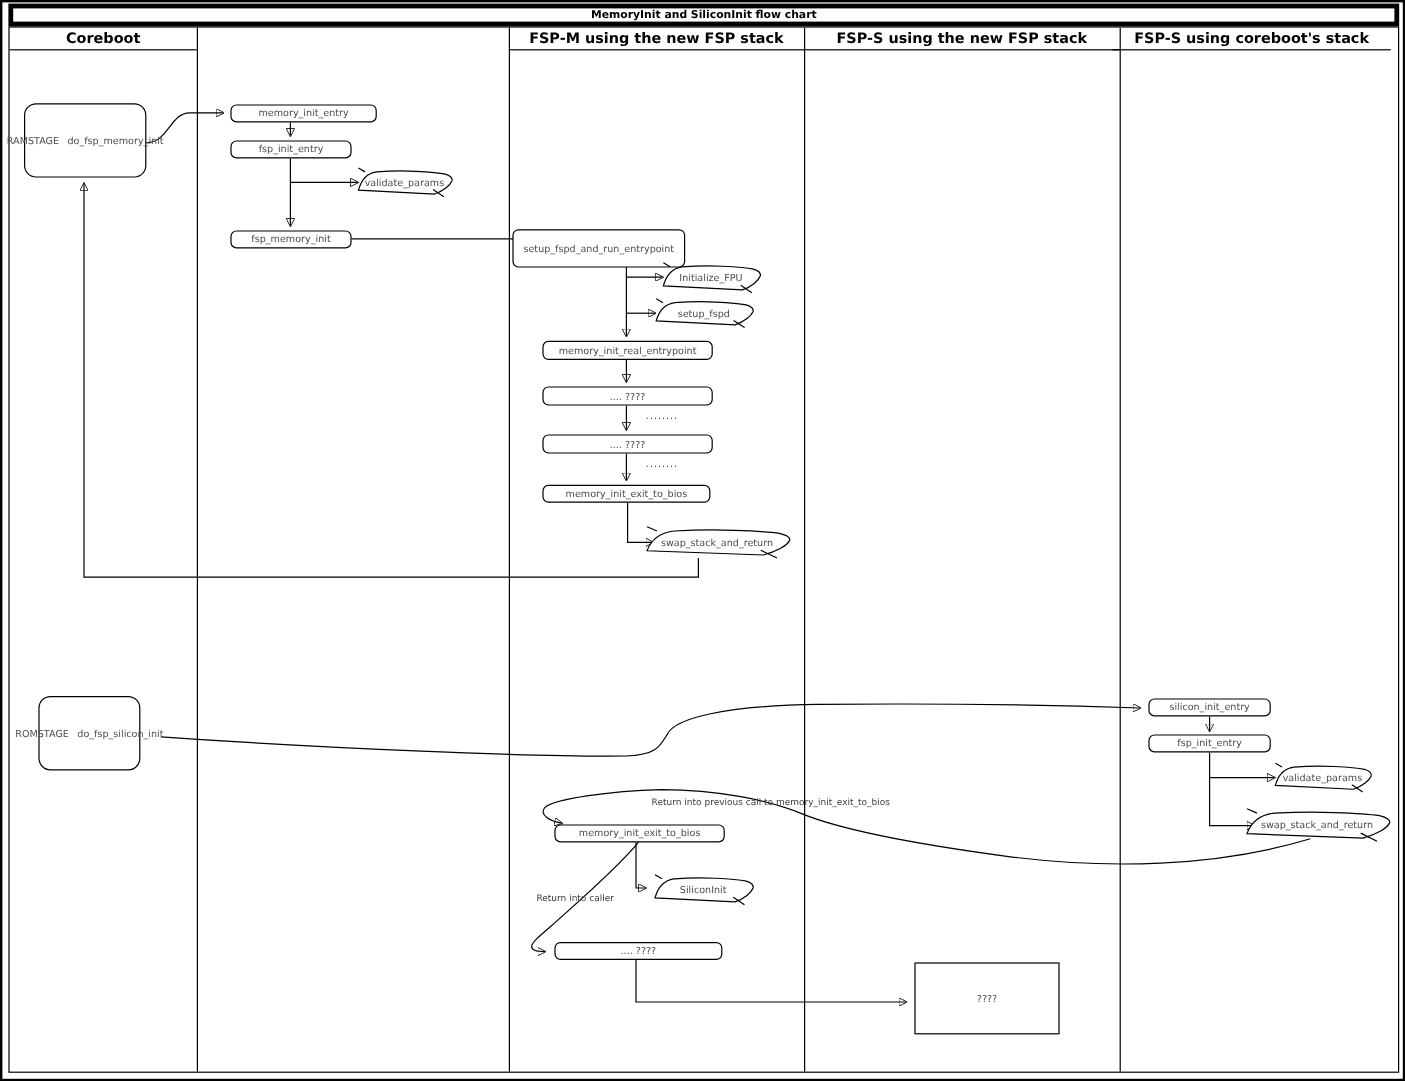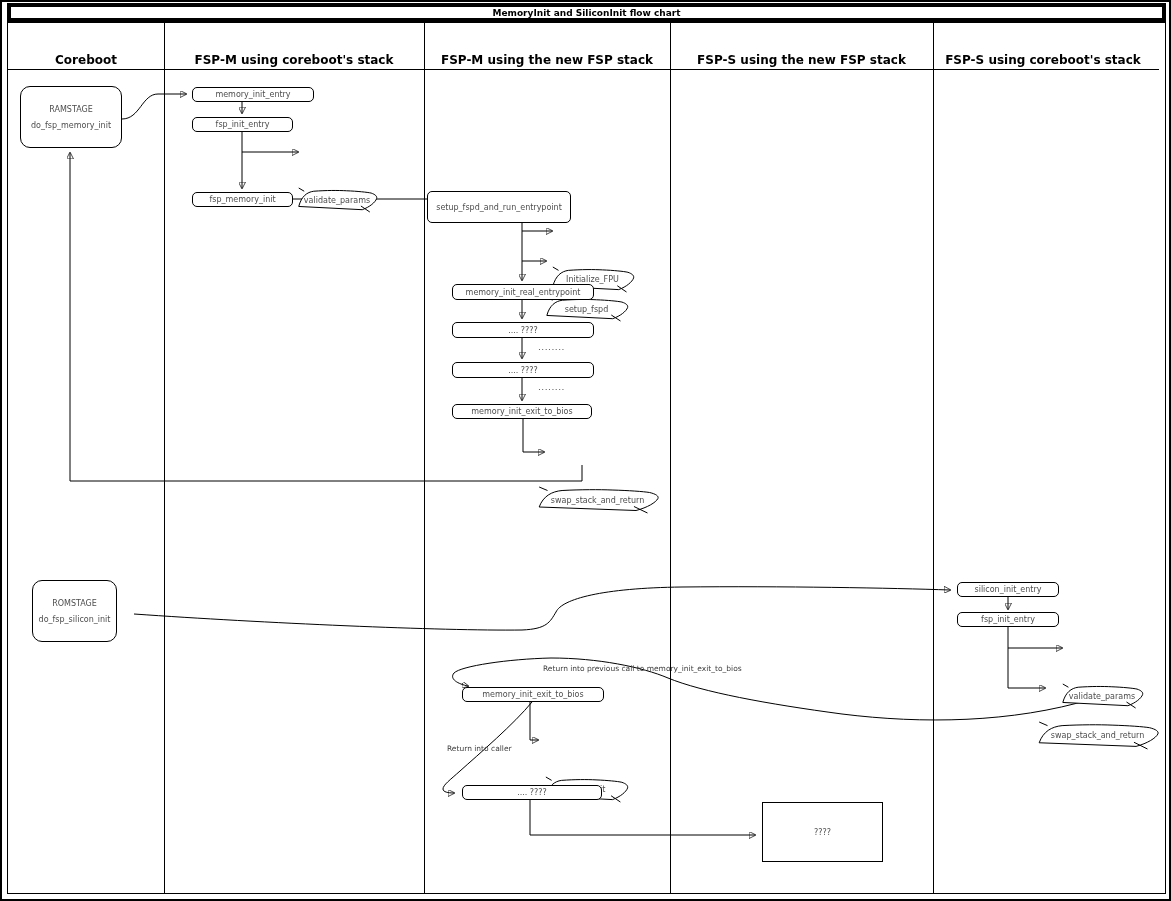--- a/index.html
+++ b/index.html
@@ -12,33 +12,33 @@
     position:absolute;left:5px;top:1px;width:1159px;height:19px;
     border:4px solid #000000;display:flex;align-items:center;justify-content:center;
     font-size:9px;font-weight:bold;color:#000;box-sizing:border-box;
   }
   .lane-frame{
     position:absolute;left:5px;top:20px;width:1159px;height:872px;
     border:1px solid #000;box-sizing:border-box;
   }
   .lane-header{
     position:absolute;top:0;height:19px;display:flex;align-items:center;justify-content:center;
-    font-size:12px;font-weight:bold;color:#000;box-sizing:border-box;border-bottom:1px solid #000;margin-top:28px;
+    font-size:12px;font-weight:bold;color:#000;box-sizing:border-box;border-bottom:1px solid #000;
   }
   .lane-divider{position:absolute;top:0;bottom:0;width:1px;background:#000;}
   .node{
     position:absolute;border:1px solid #000;border-radius:5px;background:#fff;
     display:flex;align-items:center;justify-content:center;
     font-size:8px;color:#4d4d4d;white-space:nowrap;box-sizing:border-box;z-index:3;
   }
-  .bignode{border-radius:10px;flex-direction:column;gap:7px;}
+  .bignode{border-radius:10px;flex-direction:row;gap:7px;}
   .rectnode{border-radius:0;}
   .wave{
     position:absolute;display:flex;align-items:center;justify-content:center;
-    font-size:8px;color:#4d4d4d;white-space:nowrap;z-index:3;margin-top:48px;
+    font-size:8px;color:#4d4d4d;white-space:nowrap;z-index:3;
   }
   .wave svg{position:absolute;left:0;top:0;width:100%;height:100%;overflow:visible;}
   .wave span{position:relative;z-index:2;}
   .wp{fill:#fff;stroke:#000;stroke-width:1;vector-effect:non-scaling-stroke;}
   .wf{fill:none;stroke:#000;stroke-width:1;vector-effect:non-scaling-stroke;}
   .edges{position:absolute;left:0;top:0;width:1171px;height:901px;z-index:2;pointer-events:none;}
   .edges path{fill:none;stroke:#000;stroke-width:1;}
   .flabel{position:absolute;font-size:7.5px;color:#3d3d3d;white-space:nowrap;z-index:3;}
   .dots{position:absolute;font-size:9px;color:#555;letter-spacing:0.5px;white-space:nowrap;z-index:3;}
 </style>
@@ -46,21 +46,20 @@
 <body>
 
 <div class="page">
 
   <div class="title-bar">
     <span>MemoryInit and SiliconInit flow chart</span>
   </div>
 
   <div class="lane-frame">
     <div class="lane-header" style="left:0;width:156px">Coreboot</div>
-    <div class="lane-header" style="left:156px;width:260px">FSP-M using coreboot's stack</div>
     <div class="lane-header" style="left:416px;width:246px">FSP-M using the new FSP stack</div>
     <div class="lane-header" style="left:662px;width:263px">FSP-S using the new FSP stack</div>
     <div class="lane-header" style="left:919px;width:232px">FSP-S using coreboot's stack</div>
     <div class="lane-divider" style="left:156px"></div>
     <div class="lane-divider" style="left:416px"></div>
     <div class="lane-divider" style="left:662px"></div>
     <div class="lane-divider" style="left:925px"></div>
   </div>
 
   <svg class="edges" viewBox="0 0 1171 901">

